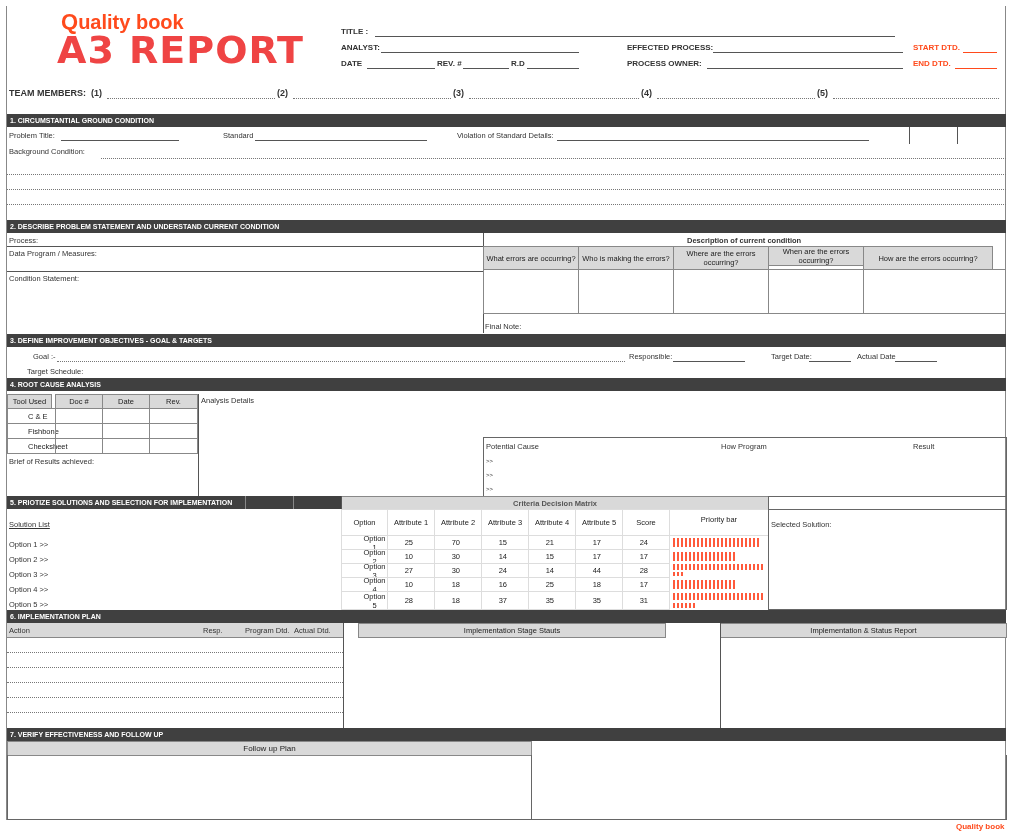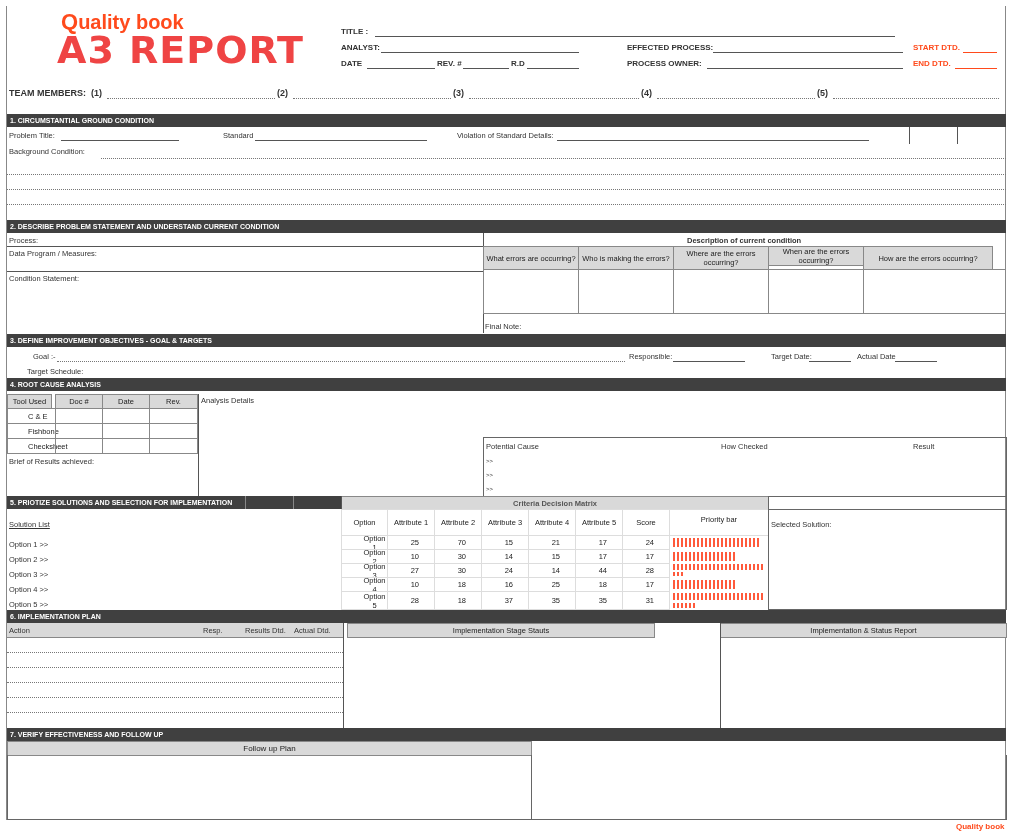--- a/index.html
+++ b/index.html
@@ -8,21 +8,21 @@
 .abs{position:absolute}
 .lbl{font-size:7.5px;color:#333;white-space:nowrap}
 .bold{font-weight:bold}
 .secbar{position:absolute;left:0;width:999px;height:13px;background:#404040;color:#fff;font-size:7px;font-weight:bold;padding-left:3px;line-height:13px;white-space:nowrap}
 .hline{position:absolute;height:0;border-top:1px solid #555}
 .dline{position:absolute;height:0;border-top:1px dotted #777}
 .vline{position:absolute;width:0;border-left:1px solid #555}
 .grey{background:#d9d9d9}
 .box{position:absolute;border:1px solid #666}
 .cell{position:absolute;border:1px solid #888;font-size:7.5px;display:flex;align-items:center;justify-content:center;text-align:center;line-height:1.2}
-.num{justify-content:flex-end;padding-right:15px}
+.num{justify-content:flex-end;padding-right:21px}
 .left{justify-content:flex-start;padding-left:20px}
 .bar{position:absolute;height:9px;background:repeating-linear-gradient(90deg,#ff5a3c 0 2px,transparent 2px 4px)}
 </style>
 </head>
 <body>
 
 <div class="page">
 
   <div class="abs" style="left:54px;top:6px;color:#ff4a1c;font-weight:bold;font-size:20px;line-height:20px;white-space:nowrap">
     <span style="font-size:22px">Q</span><span>uality book</span>
@@ -127,21 +127,21 @@
   <div class="cell left" style="left:0;top:432px;width:49px;height:16px">Checksheet</div>
   <div class="cell" style="left:48px;top:432px;width:48px;height:16px"></div>
   <div class="cell" style="left:95px;top:432px;width:48px;height:16px"></div>
   <div class="cell" style="left:142px;top:432px;width:49px;height:16px"></div>
   <div class="abs lbl" style="left:2px;top:451px">Brief of Results achieved:</div>
   <div class="vline" style="left:191px;top:388px;height:102px"></div>
 
   <div class="abs lbl" style="left:194px;top:390px">Analysis Details</div>
   <div class="box" style="left:476px;top:431px;width:524px;height:60px"></div>
   <div class="abs lbl" style="left:479px;top:436px">Potential Cause</div>
-  <div class="abs lbl" style="left:714px;top:436px">How Checked</div>
+  <div class="abs lbl" style="left:714px;top:436px">How Program</div>
   <div class="abs lbl" style="left:906px;top:436px">Result</div>
   <div class="abs lbl" style="left:479px;top:452px;font-size:6px">&gt;&gt;</div>
   <div class="abs lbl" style="left:479px;top:466px;font-size:6px">&gt;&gt;</div>
   <div class="abs lbl" style="left:479px;top:480px;font-size:6px">&gt;&gt;</div>
 
   <div class="secbar" style="top:490px;width:334px">5. PRIOTIZE SOLUTIONS AND SELECTION FOR IMPLEMENTATION</div>
   <div class="vline" style="left:238px;top:490px;height:13px;border-color:#888"></div>
   <div class="vline" style="left:286px;top:490px;height:13px;border-color:#888"></div>
   <div class="cell grey" style="left:334px;top:490px;width:428px;height:14px;color:#555;font-weight:bold">Criteria Decision Matrix</div>
   <div class="box" style="left:761px;top:490px;width:239px;height:14px"></div>
@@ -214,23 +214,23 @@
     <div class="cell num" style="left:568px;top:585px;width:48px;height:19px;border-color:#ddd">35</div>
     <div class="cell num" style="left:615px;top:585px;width:48px;height:19px;border-color:#ddd">31</div>
     <div class="bar" style="left:666px;top:587px;width:92px;height:7px"></div>
     <div class="bar" style="left:666px;top:597px;width:22px;height:5px"></div>
   </div>
 
   <div class="secbar" style="top:604px">6. IMPLEMENTATION PLAN</div>
   <div class="abs grey" style="left:0;top:617px;width:336px;height:15px;border-bottom:1px solid #888"></div>
   <div class="abs lbl" style="left:2px;top:620px">Action</div>
   <div class="abs lbl" style="left:196px;top:620px">Resp.</div>
-  <div class="abs lbl" style="left:238px;top:620px">Results Dtd.</div>
+  <div class="abs lbl" style="left:238px;top:620px">Program Dtd.</div>
   <div class="abs lbl" style="left:287px;top:620px">Actual Dtd.</div>
-  <div class="cell grey" style="left:340px;top:617px;width:308px;height:15px">Implementation Stage Stauts</div>
+  <div class="cell grey" style="left:351px;top:617px;width:308px;height:15px">Implementation Stage Stauts</div>
   <div class="cell grey" style="left:713px;top:617px;width:287px;height:15px">Implementation &amp; Status Report</div>
   <div class="dline" style="left:0;top:646px;width:336px"></div>
   <div class="dline" style="left:0;top:661px;width:336px"></div>
   <div class="dline" style="left:0;top:676px;width:336px"></div>
   <div class="dline" style="left:0;top:691px;width:336px"></div>
   <div class="dline" style="left:0;top:706px;width:336px"></div>
   <div class="vline" style="left:336px;top:617px;height:105px"></div>
   <div class="vline" style="left:713px;top:617px;height:105px"></div>
   <div class="abs" style="left:337px;top:632px;width:376px;height:90px"></div>
   <div class="abs" style="left:714px;top:632px;width:286px;height:90px"></div>

